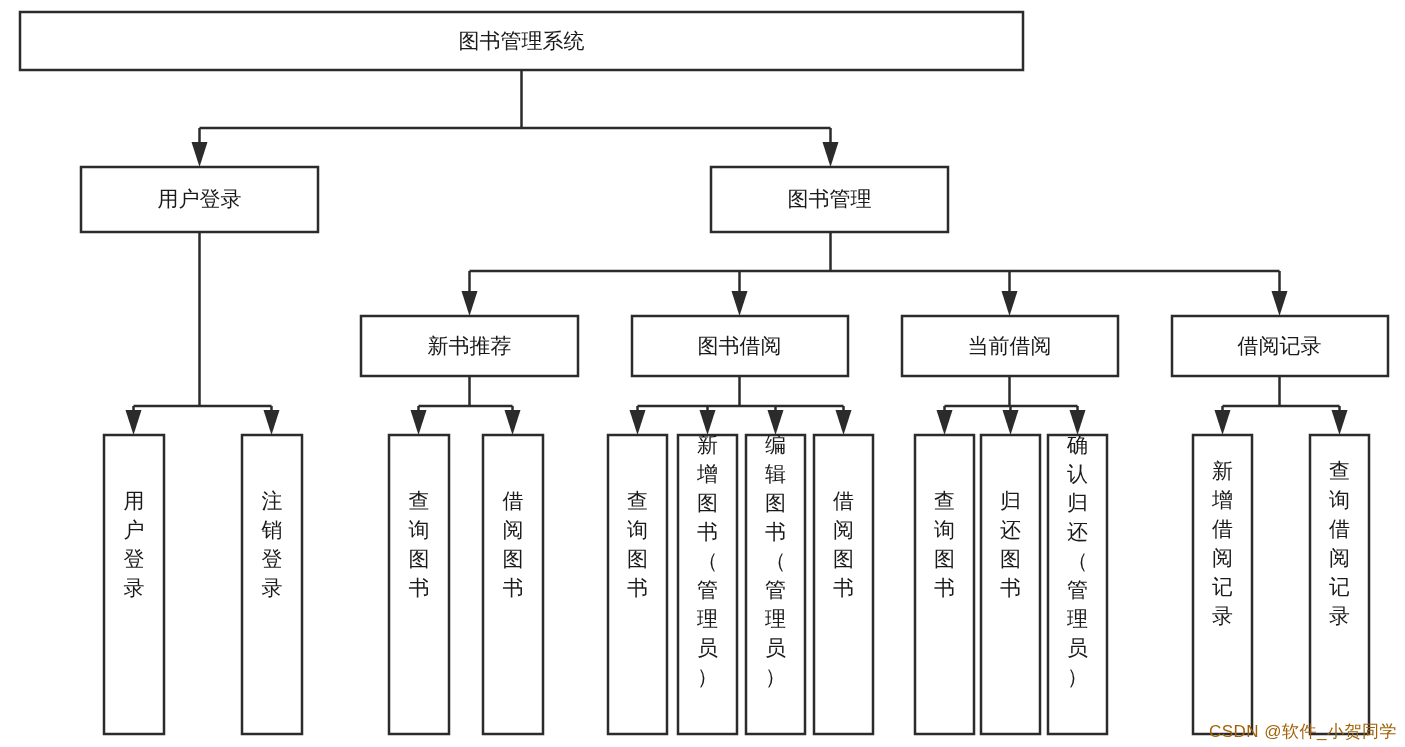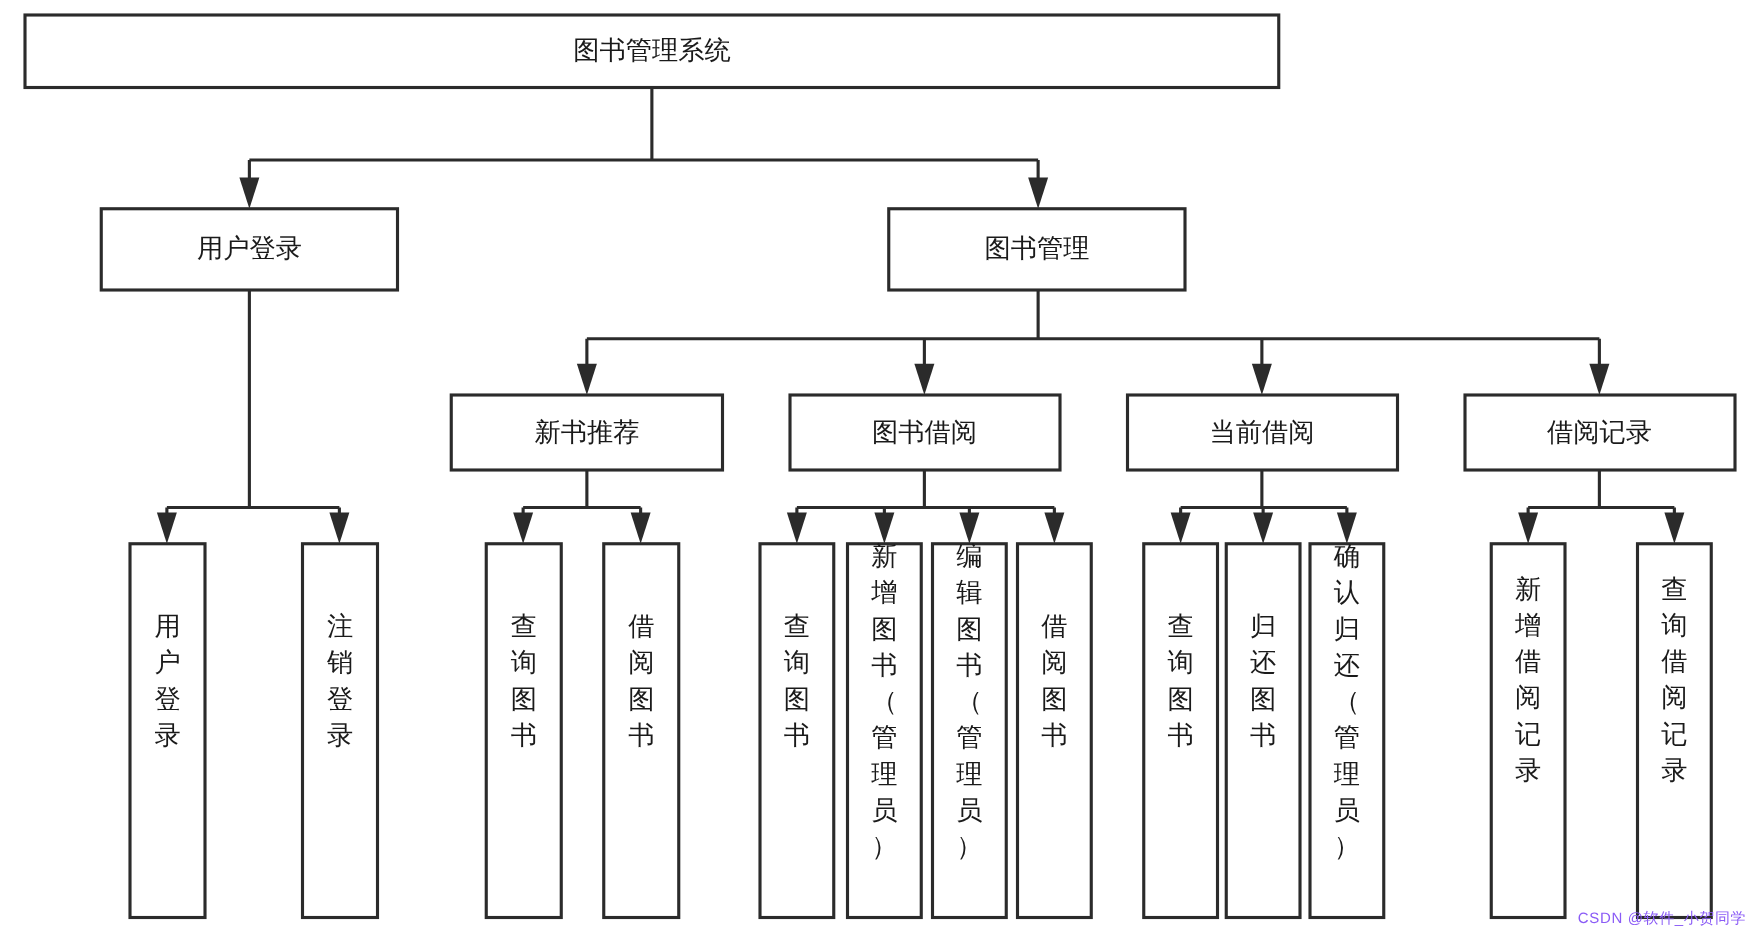--- a/index.html
+++ b/index.html
@@ -53,22 +53,22 @@
     font-family: "Liberation Sans", "DejaVu Sans", sans-serif;
     font-size: 21px;
     fill: #1a1a1a;
     text-anchor: middle;
   }
   .watermark-text {
     position: absolute;
     right: 8px;
     bottom: 4px;
     font-family: "Liberation Sans", "DejaVu Sans", sans-serif;
-    font-size: 12px;
-    color: #8b5cf6;
+    font-size: 17px;
+    color: #a16207;
     white-space: nowrap;
     letter-spacing: 0.5px;
   }
 </style>
 </head>
 <body>
 
 <div id="diagram-root">
 
   <svg class="diagram-canvas" viewBox="0 0 1405 747" xmlns="http://www.w3.org/2000/svg">

